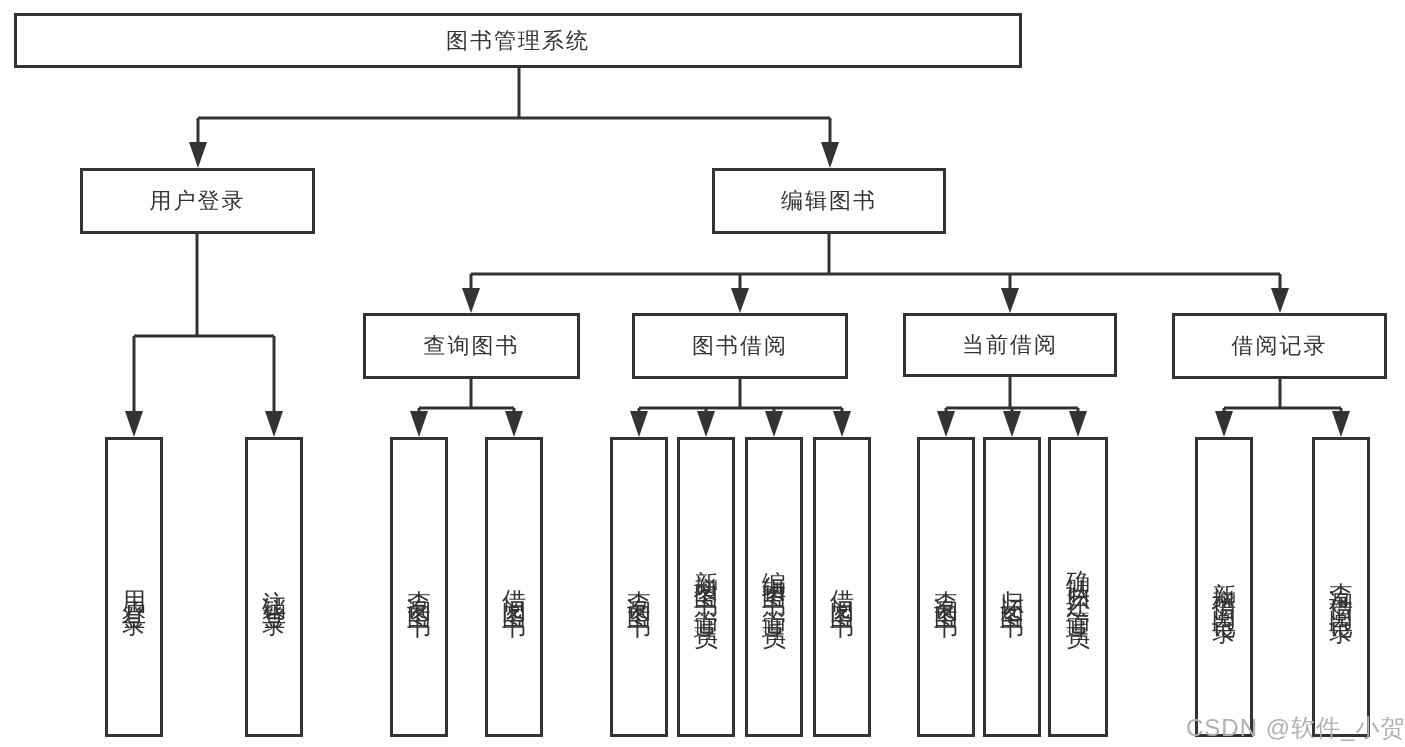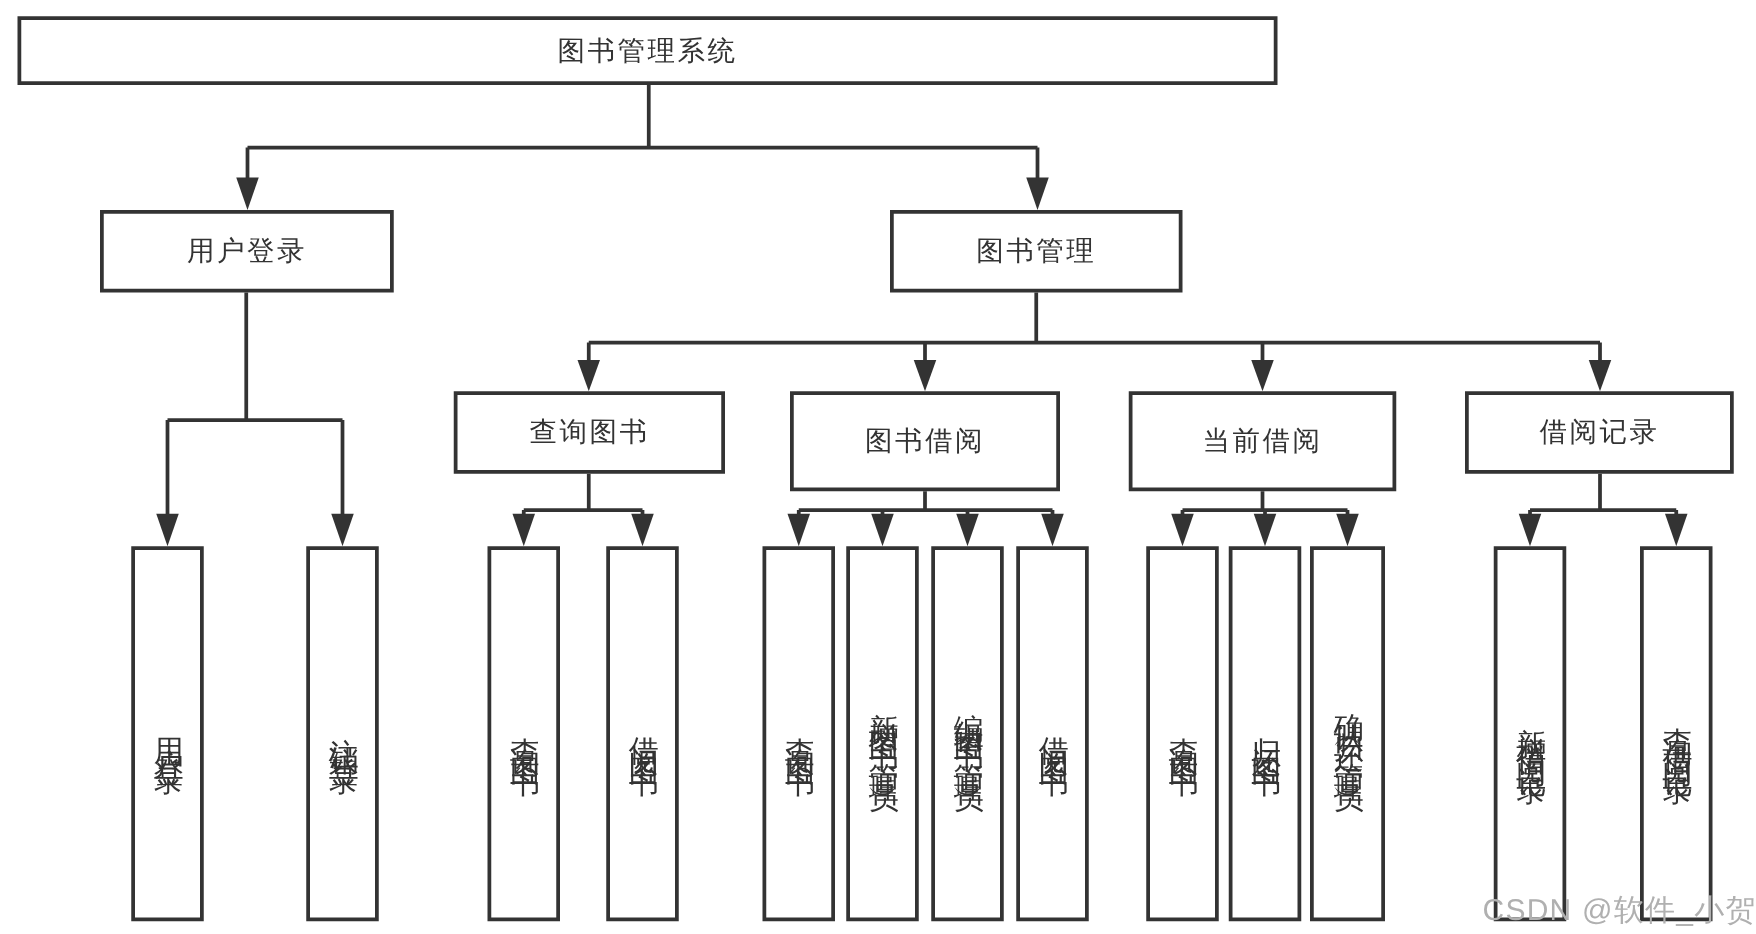--- a/index.html
+++ b/index.html
@@ -35,22 +35,22 @@
   #watermark{
     position:absolute;left:1186px;top:712px;
     font-size:24px;color:#b0b0b0;letter-spacing:1px;
     z-index:3;white-space:nowrap;
   }
   
   .n-root{left:14px;top:13px;width:1008px;height:55px;}
   .n-user-login{left:80px;top:168px;width:235px;height:66px;}
   .n-book-mgmt{left:712px;top:168px;width:234px;height:66px;}
   .n-new-rec{left:363px;top:313px;width:217px;height:66px;}
-  .n-book-borrow{left:632px;top:313px;width:216px;height:80px;}
-  .n-cur-borrow{left:903px;top:313px;width:214px;height:80px;}
+  .n-book-borrow{left:632px;top:313px;width:216px;height:66px;}
+  .n-cur-borrow{left:903px;top:313px;width:214px;height:64px;}
   .n-borrow-rec{left:1172px;top:313px;width:215px;height:66px;}
   .l-a1{left:105px;} .l-a2{left:245px;}
   .l-b1{left:390px;} .l-b2{left:485px;}
   .l-c1{left:610px;} .l-c2{left:677px;} .l-c3{left:745px;} .l-c4{left:813px;}
   .l-d1{left:917px;} .l-d2{left:983px;} .l-d3{left:1048px;width:60px;}
   .l-e1{left:1195px;} .l-e2{left:1312px;}
 </style>
 </head>
 <body>
 
@@ -119,21 +119,21 @@
   </svg>
 
   <div class="hbox n-root">
     <span>图书管理系统</span>
   </div>
 
   <div class="hbox n-user-login">
     <span>用户登录</span>
   </div>
   <div class="hbox n-book-mgmt">
-    <span>图书管理</span>
+    <span>编辑图书</span>
   </div>
 
   <div class="hbox n-new-rec">
     <span>查询图书</span>
   </div>
   <div class="hbox n-book-borrow">
     <span>图书借阅</span>
   </div>
   <div class="hbox n-cur-borrow">
     <span>当前借阅</span>

